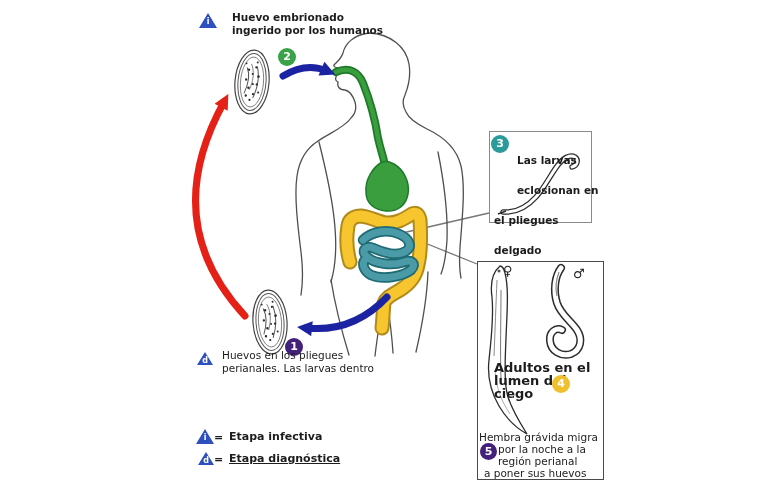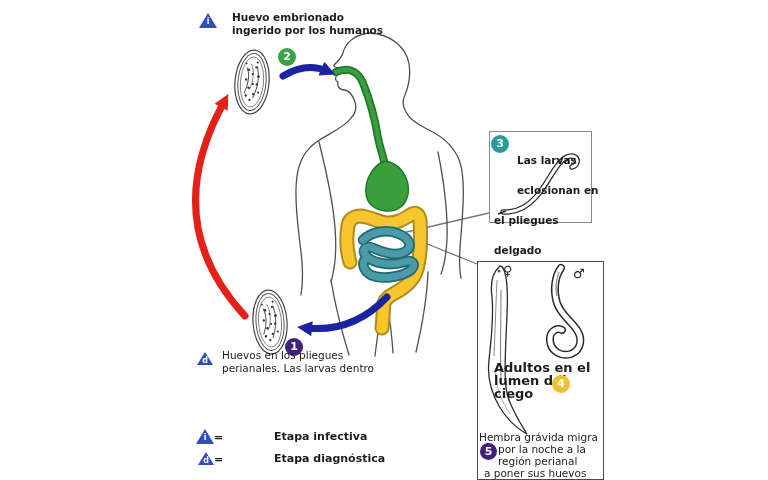--- a/index.html
+++ b/index.html
@@ -1,20 +1,20 @@
 <!DOCTYPE html>
 <html><head>
 <meta charset="utf-8">
 <style>
   html,body{margin:0;padding:0;background:#fff;}
   #canvas{position:relative;width:768px;height:480px;background:#ffffff;overflow:hidden;
           font-family:"DejaVu Sans",sans-serif;}
   #art{position:absolute;left:0;top:0;}
   .txt{position:absolute;font-size:10.5px;line-height:12.5px;color:#1c1c1c;white-space:nowrap;}
-  .bold{font-weight:bold;margin-left:45px;}
+  .bold{font-weight:bold;}
   .badge{position:absolute;width:18px;height:18px;border-radius:50%;color:#fff;
          font-weight:bold;font-size:11px;line-height:18px;text-align:center;}
   .badge.purple{background:#43217A;}
   .badge.green{background:#3AA349;}
   .badge.teal{background:#2A9A9A;}
   .badge.yellow{background:#F0C02C;}
   .tri{position:absolute;width:0;height:0;border-left:9px solid transparent;
        border-right:9px solid transparent;border-bottom:15px solid #2E4FBE;}
   .tri>span{position:absolute;left:-3px;top:4px;width:6px;color:#fff;
             font-weight:bold;font-size:8px;line-height:10px;text-align:center;}
@@ -205,15 +205,15 @@
   <div class="tri" style="left:196px;top:429px;">
     <span>i</span>
   </div>
   <span class="eq" style="left:214px;top:431px;">=</span>
   <div class="txt bold" style="left:229px;top:431px;font-size:11px;">Etapa infectiva</div>
 
   <div class="tri small" style="left:198px;top:452px;">
     <span>d</span>
   </div>
   <span class="eq" style="left:214px;top:453px;">=</span>
-  <div class="txt bold" style="left:229px;top:453px;font-size:11px;">Etapa diagnóstica</div>
+  <div class="txt bold" style="left:229px;top:453px;font-size:11px;text-decoration:underline;">Etapa diagnóstica</div>
 
 </div>
 
 </body></html>

